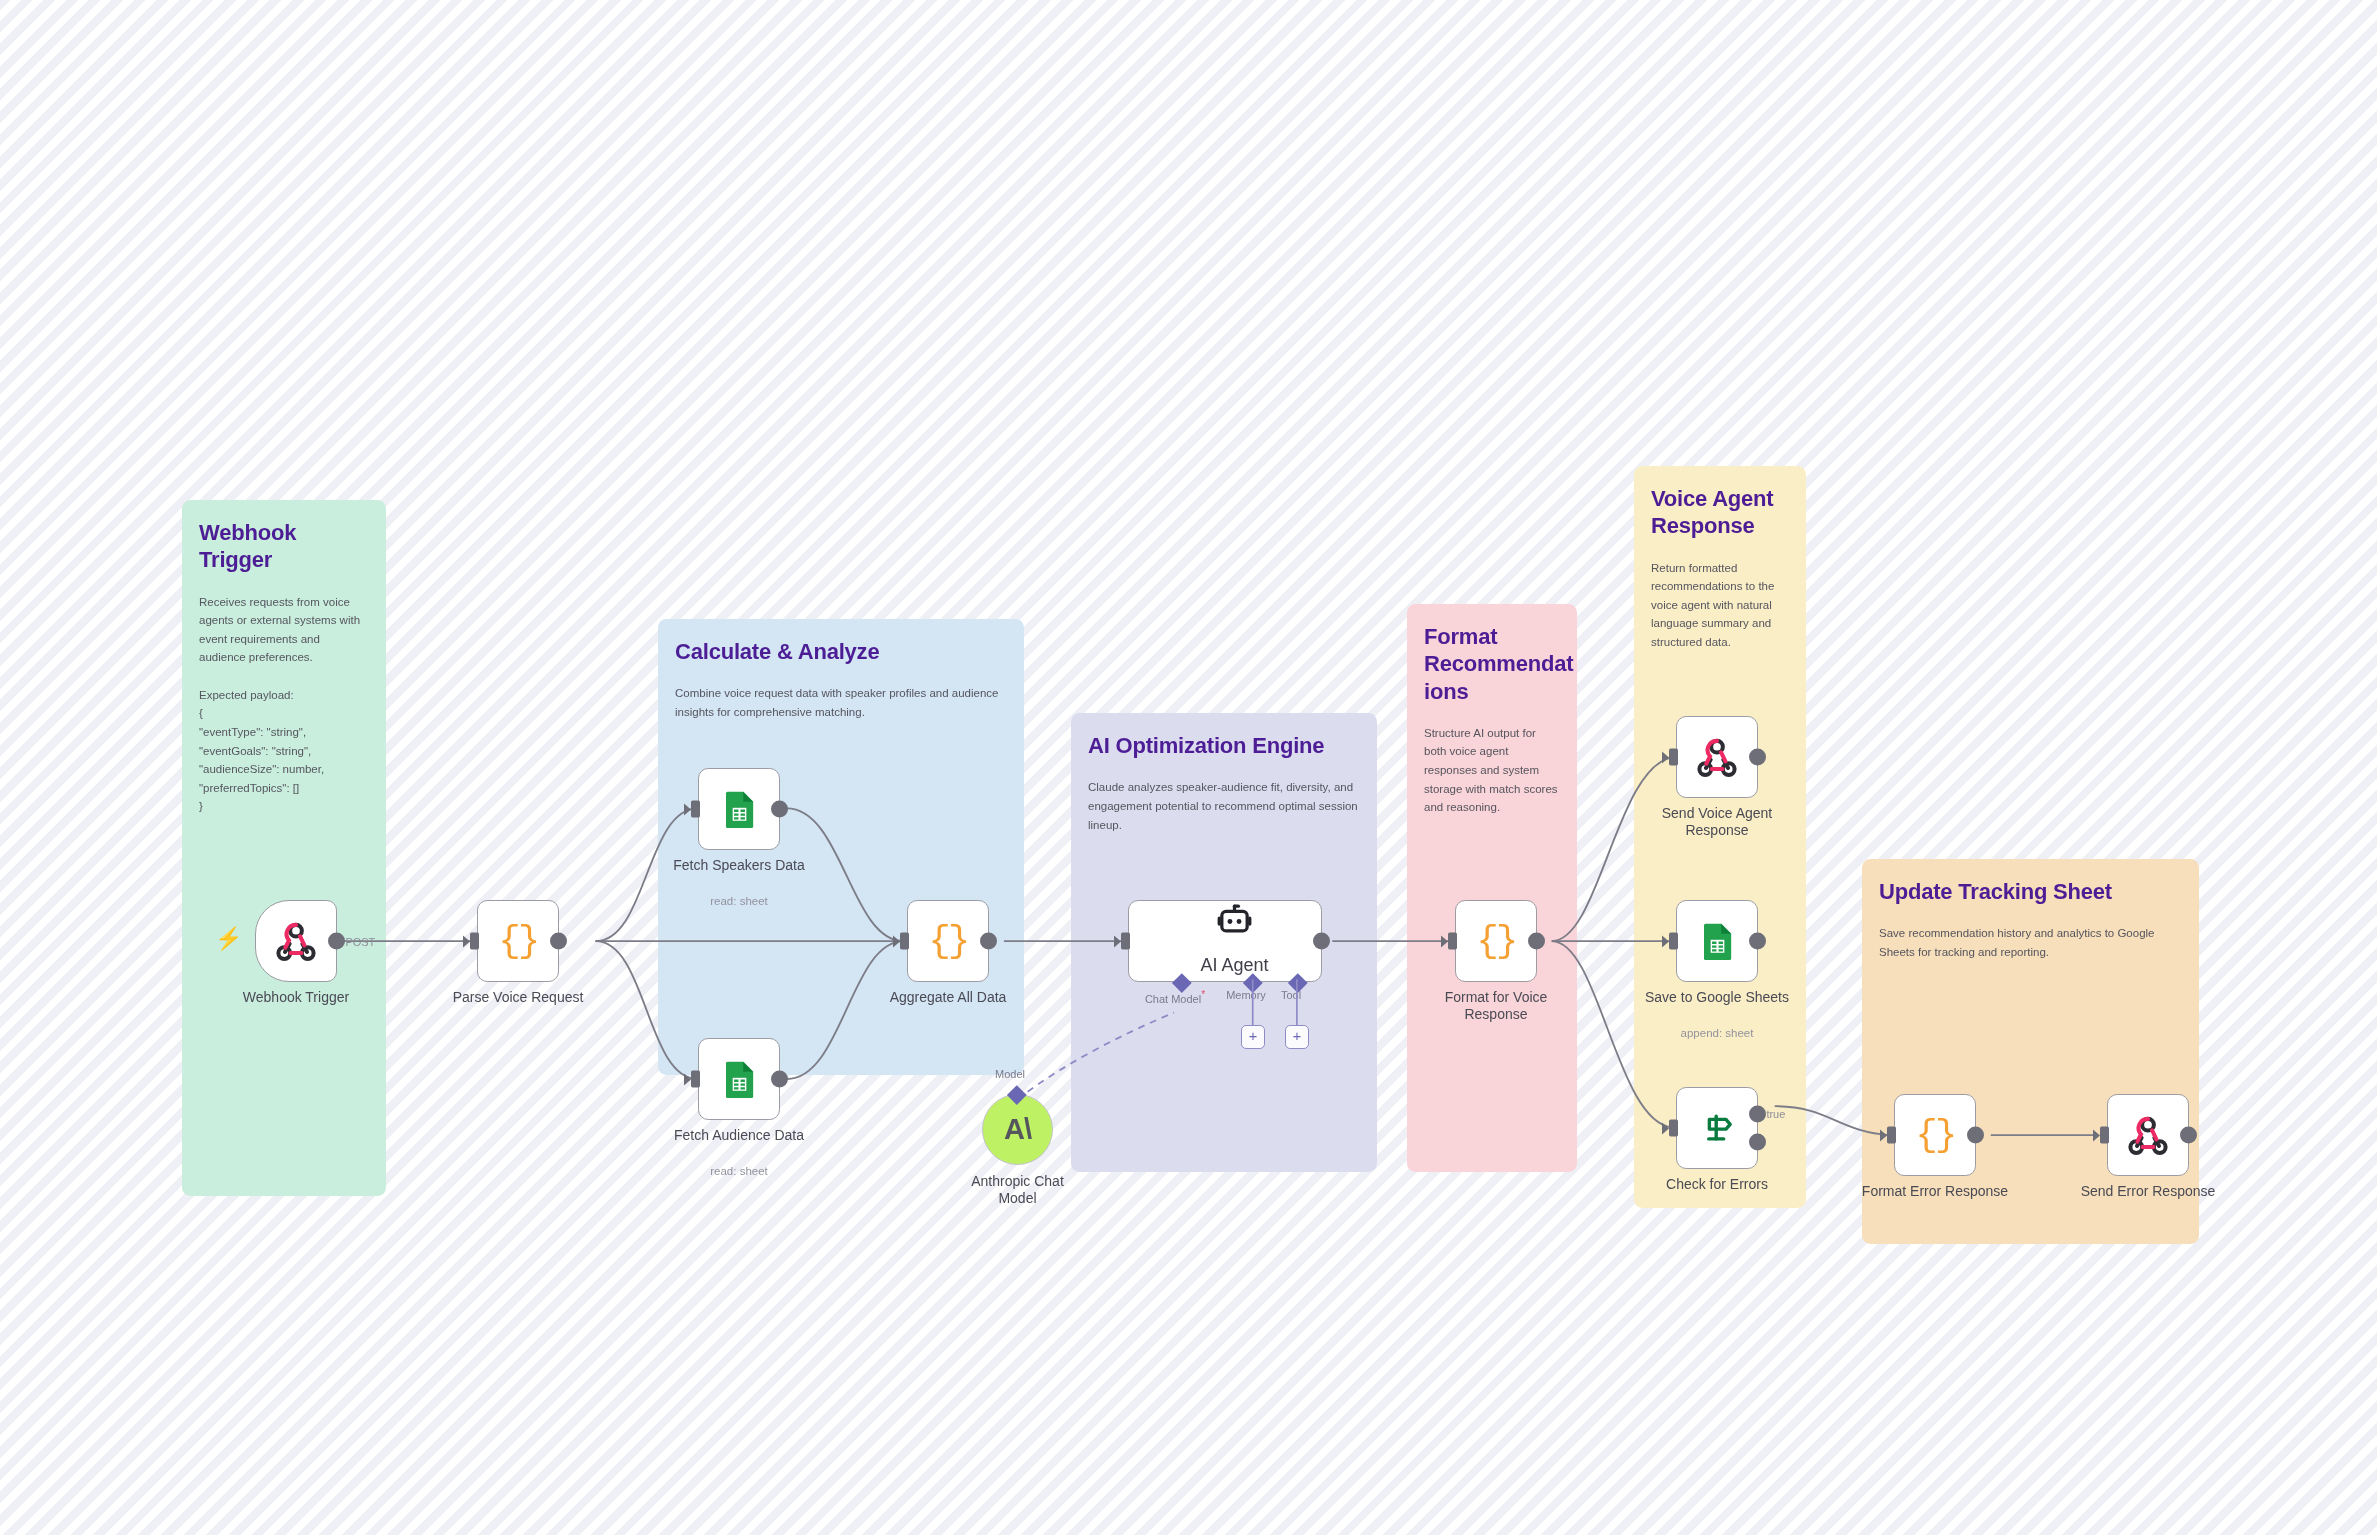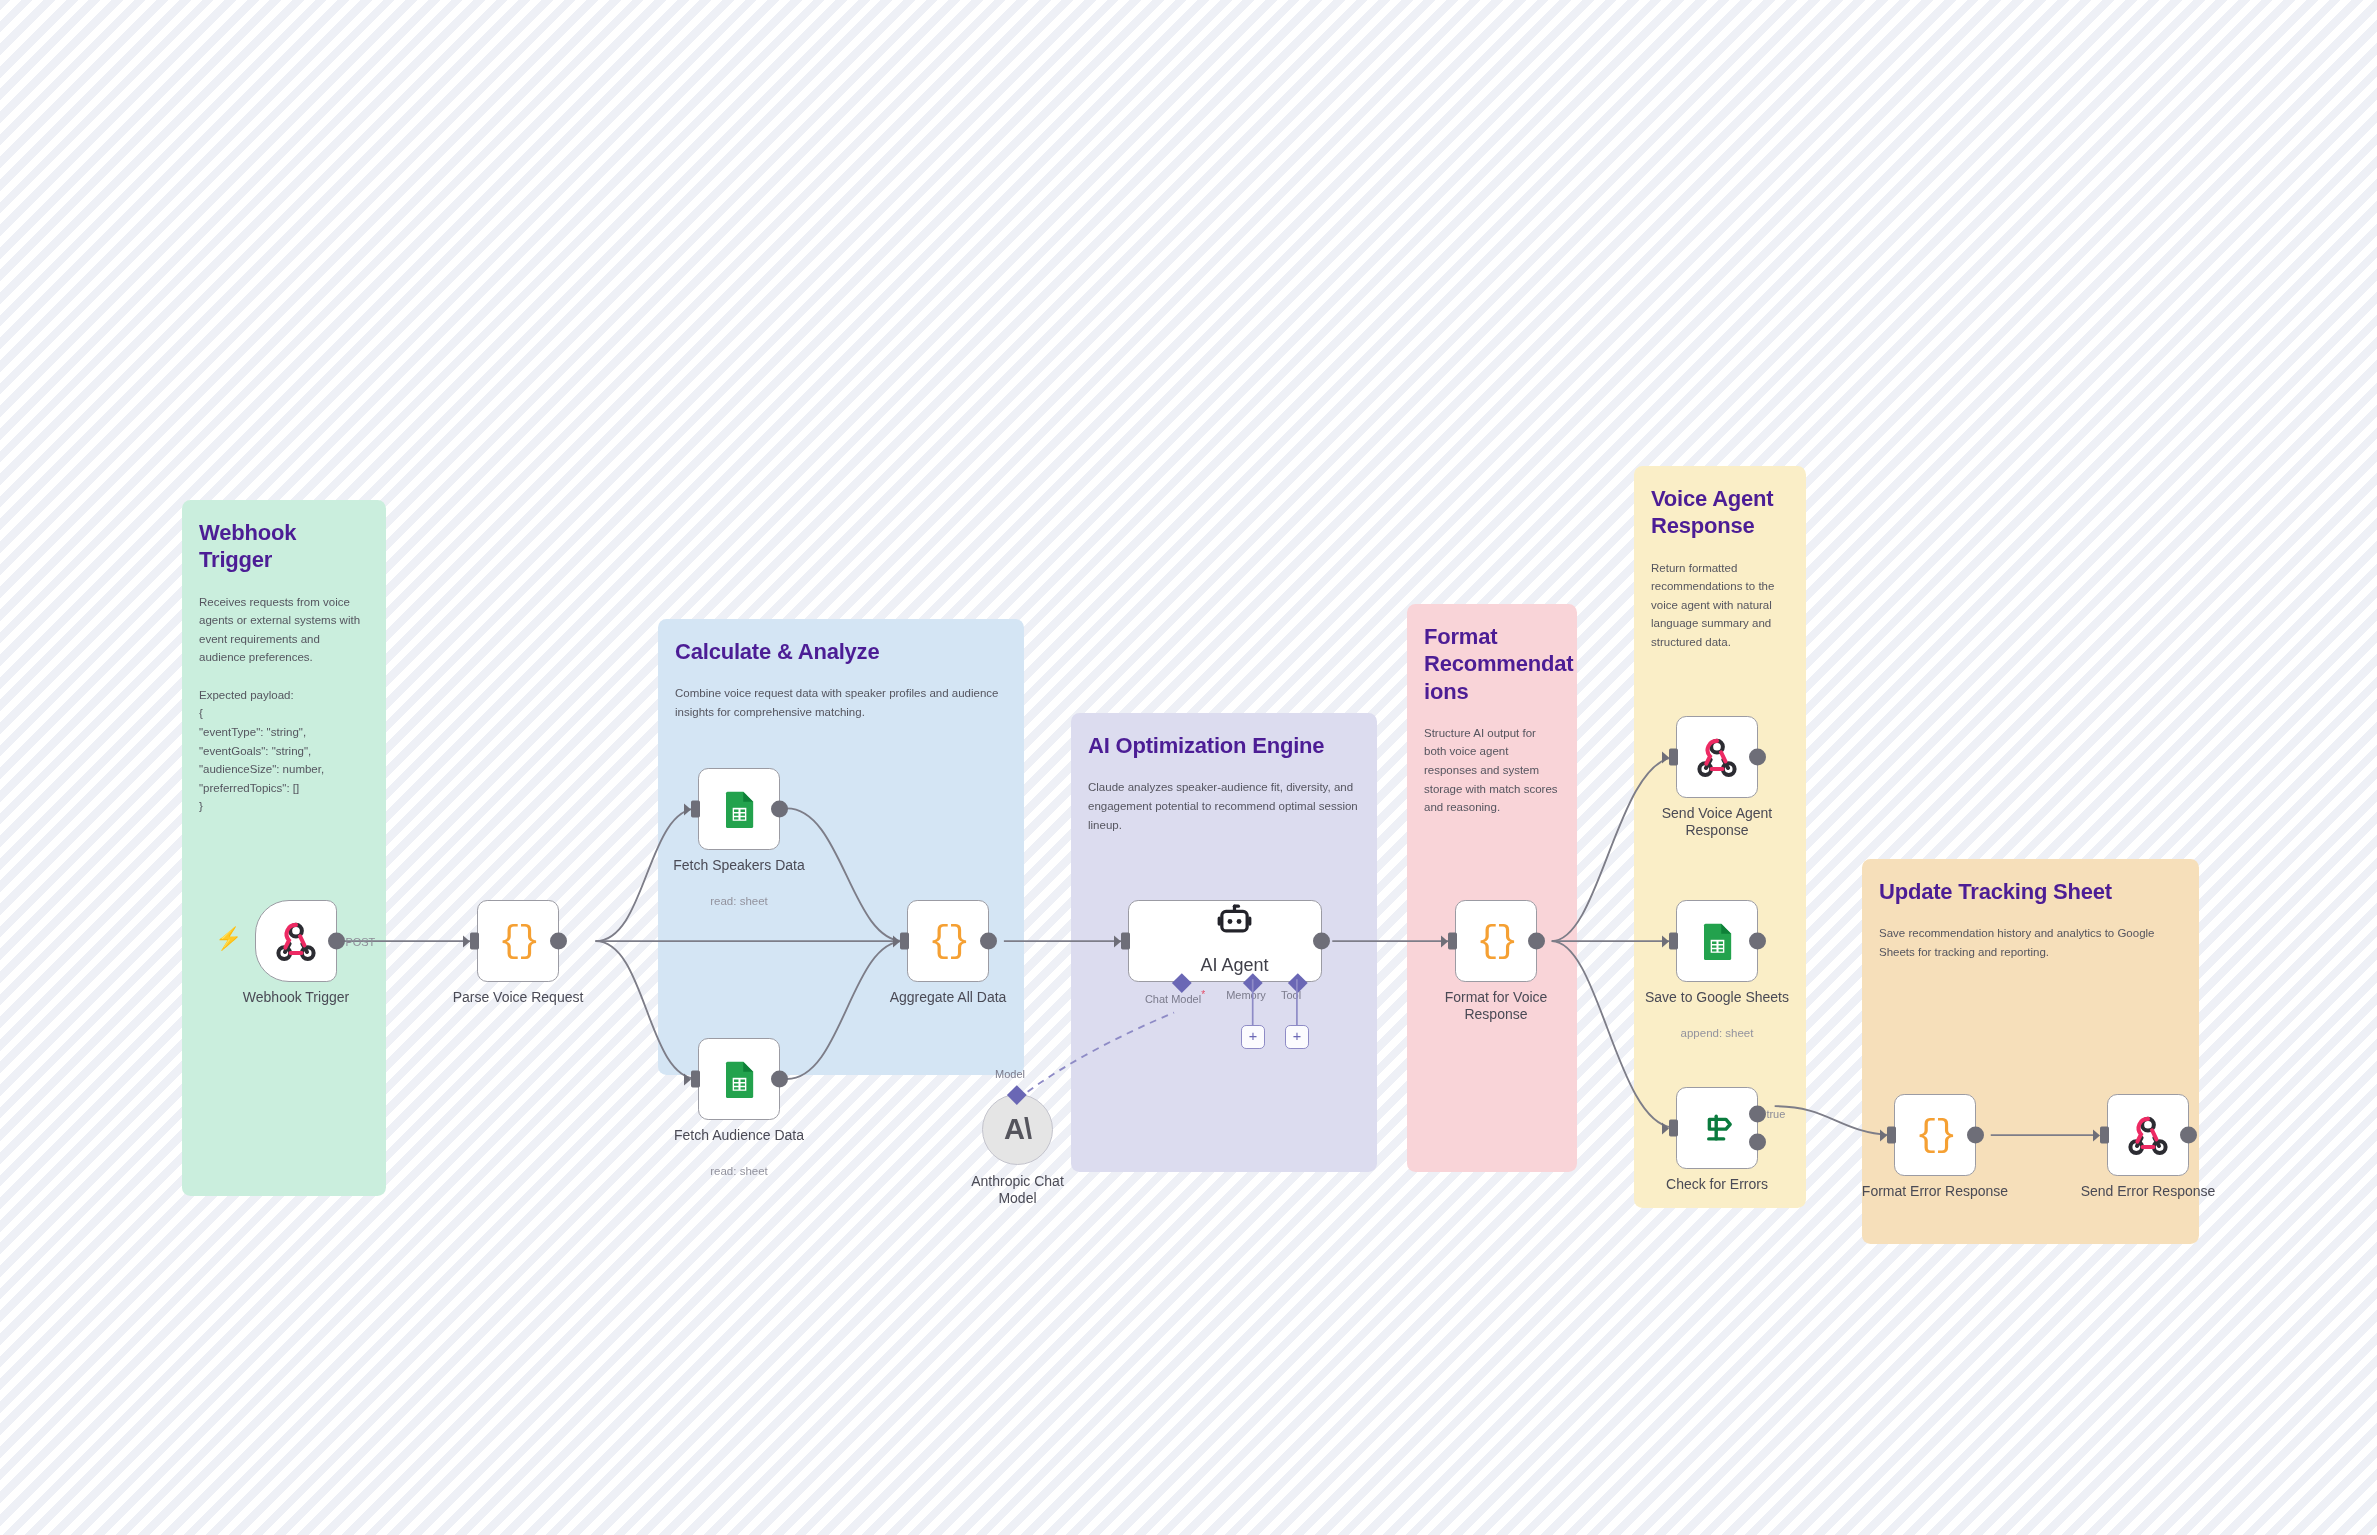--- a/index.html
+++ b/index.html
@@ -65,21 +65,21 @@
     align-items: center;
     justify-content: center;
   }
   .node.trigger {
     border-radius: 34px 10.2px 10.2px 34px;
   }
   .node.circle {
     width: 71px; height: 71px;
     border-radius: 50%;
     border: 1.2px solid #c3c3cc;
-    background: #e5e5e5;
+    background: #bef264;
   }
   .node-label {
     position: absolute;
     top: 88px;
     left: 50%;
     transform: translateX(-50%);
     width: 179px;
     text-align: center;
     font-size: 14px;
     font-weight: 500;

